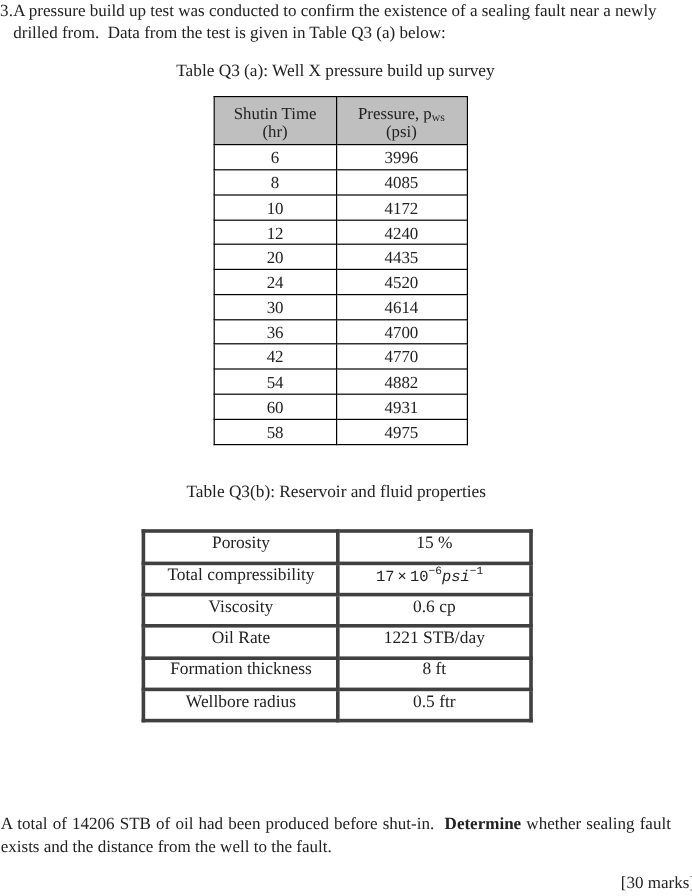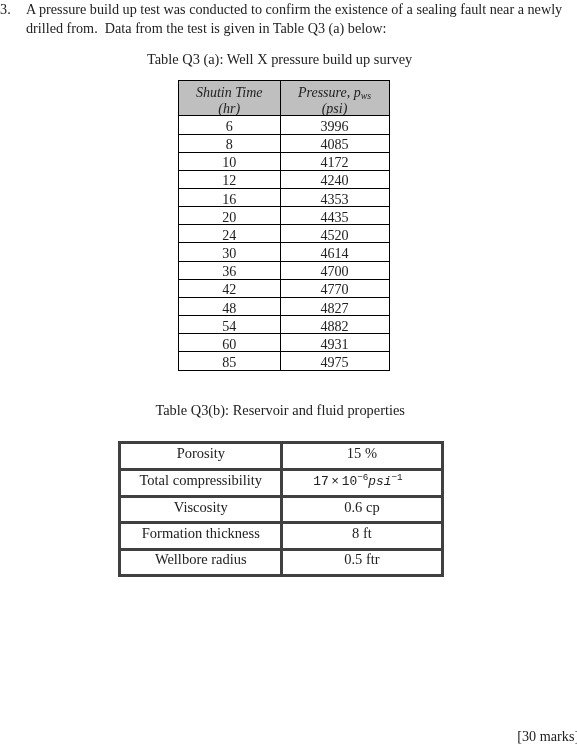--- a/index.html
+++ b/index.html
@@ -11,35 +11,35 @@
     color:#212121;
     position:relative;
     overflow:hidden;
     -webkit-font-smoothing:antialiased;
   }
   .page { position:absolute; inset:0; }
 
   
   .q-block { position:absolute; left:0px; top:0px; width:577px; font-size:14.2px; }
   .q-num { position:absolute; left:0.1px; top:1.3px; line-height:16.3px; }
-  .q-line { position:absolute; left:26px; line-height:16.3px; white-space:pre; }
+  .q-line { position:absolute; left:11px; line-height:16.3px; white-space:pre; }
   #q-line-1 { top:1.3px; }
   #q-line-2 { top:19.5px; }
 
   
   .caption { position:absolute; font-size:14.4px; line-height:18px; white-space:pre; }
   #caption-a { left:146.9px; top:50.2px; }
   #caption-b { left:155.4px; top:401.4px; }
 
   
   table { border-collapse:collapse; position:absolute; }
   td, th { font-weight:normal; text-align:center; vertical-align:middle; }
 
   #table-a { left:178px; top:80px; width:203.4px; height:290.6px; font-size:14.1px; table-layout:fixed; }
-  #table-a th { background:#bfbfbf; border:1px solid #000; height:33.4px; padding:0; line-height:15.8px; font-size:14px; overflow:hidden;font-style:italic; }
+  #table-a th { background:#bfbfbf; border:1px solid #000; height:33.4px; padding:0; line-height:15.8px; font-size:14px; overflow:hidden; }
   #table-a th > div { position:relative; top:2.7px; }
   #table-a td { border:1px solid #000; height:17.147px; padding:0; line-height:15px; overflow:hidden; }
   #table-a td > span.cb { position:relative; top:1.55px; display:inline-block; }
   #table-a .c1 { width:101.5px; }
   #table-a .c2 { width:109px; }
 
   #table-b { left:118.3px; top:441.4px; width:322.3px; font-size:14.5px; table-layout:fixed; }
   #table-b td { border:3px solid #404040; padding:0 2px; line-height:23.35px; height:25.35px; overflow:hidden; }
   #table-b tr.two-line td { height:50.7px; vertical-align:top; line-height:24.7px; padding-top:0; overflow:visible; }
   #table-b tr.two-line td > div { position:relative; top:-1.2px; }
@@ -91,80 +91,80 @@
         </tr>
         <tr>
           <td class="c1"><span class="cb">10</span></td>
           <td class="c2"><span class="cb">4172</span></td>
         </tr>
         <tr>
           <td class="c1"><span class="cb">12</span></td>
           <td class="c2"><span class="cb">4240</span></td>
         </tr>
         <tr>
-          <td class="c1"><span class="cb">16</span></td>
-          <td class="c2"><span class="cb">4353</span></td>
-        </tr>
-        <tr>
           <td class="c1"><span class="cb">20</span></td>
           <td class="c2"><span class="cb">4435</span></td>
         </tr>
         <tr>
           <td class="c1"><span class="cb">24</span></td>
           <td class="c2"><span class="cb">4520</span></td>
         </tr>
         <tr>
           <td class="c1"><span class="cb">30</span></td>
           <td class="c2"><span class="cb">4614</span></td>
         </tr>
         <tr>
           <td class="c1"><span class="cb">36</span></td>
           <td class="c2"><span class="cb">4700</span></td>
         </tr>
         <tr>
           <td class="c1"><span class="cb">42</span></td>
           <td class="c2"><span class="cb">4770</span></td>
         </tr>
         <tr>
-          <td class="c1"><span class="cb">48</span></td>
-          <td class="c2"><span class="cb">4827</span></td>
-        </tr>
-        <tr>
           <td class="c1"><span class="cb">54</span></td>
           <td class="c2"><span class="cb">4882</span></td>
         </tr>
         <tr>
           <td class="c1"><span class="cb">60</span></td>
           <td class="c2"><span class="cb">4931</span></td>
         </tr>
         <tr>
-          <td class="c1"><span class="cb">85</span></td>
+          <td class="c1"><span class="cb">58</span></td>
           <td class="c2"><span class="cb">4975</span></td>
         </tr>
       </tbody>
     </table>
   <div class="caption" id="caption-b">Table Q3(b): Reservoir and fluid properties</div>
   <table id="table-b">
       <tbody>
         <tr>
           <td class="c1"><span class="cb">Porosity</span></td>
           <td class="c2"><span class="cb">15 %</span></td>
         </tr>
         <tr>
           <td class="c1"><span class="cb">Total compressibility</span></td>
           <td class="c2"><span class="mth">17 × 10<sup>−6</sup><i>psi</i><sup>−1</sup></span></td>
         </tr>
         <tr>
           <td class="c1"><span class="cb">Viscosity</span></td>
           <td class="c2"><span class="cb">0.6 cp</span></td>
         </tr>
         <tr>
+          <td class="c1"><span class="cb">Oil Rate</span></td>
+          <td class="c2"><span class="cb">1221 STB/day</span></td>
+        </tr>
+        <tr>
           <td class="c1"><span class="cb">Formation thickness</span></td>
           <td class="c2"><span class="cb">8 ft</span></td>
         </tr>
         <tr>
           <td class="c1"><span class="cb">Wellbore radius</span></td>
           <td class="c2"><span class="cb">0.5 ftr</span></td>
         </tr>
       </tbody>
     </table>
+  <div class="closing">
+    <div class="c-line" id="c-line-1"><span>A total of 14206 STB of oil had been produced before shut-in.  </span><b>Determine</b><span> whether sealing fault</span></div>
+    <div class="c-line" id="c-line-2">exists and the distance from the well to the fault.</div>
+  </div>
   <div class="marks">[30 marks]</div>
 </div>
 
 </body></html>

